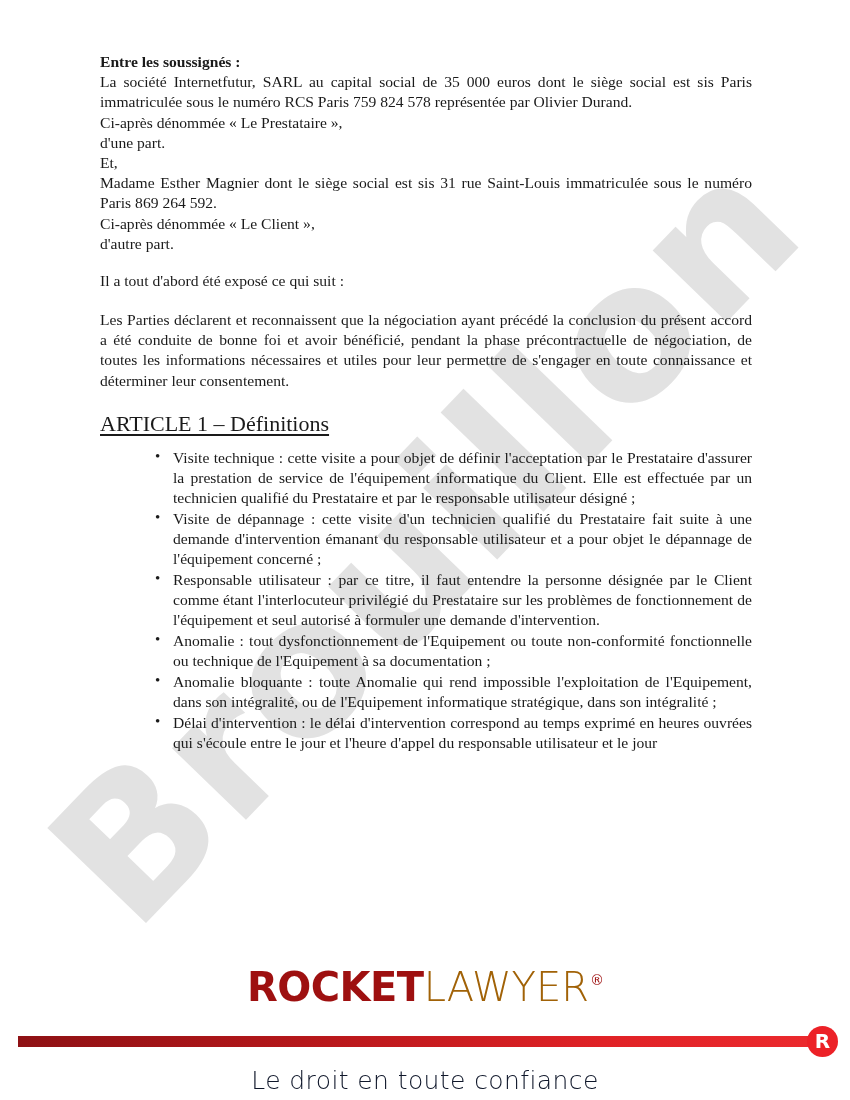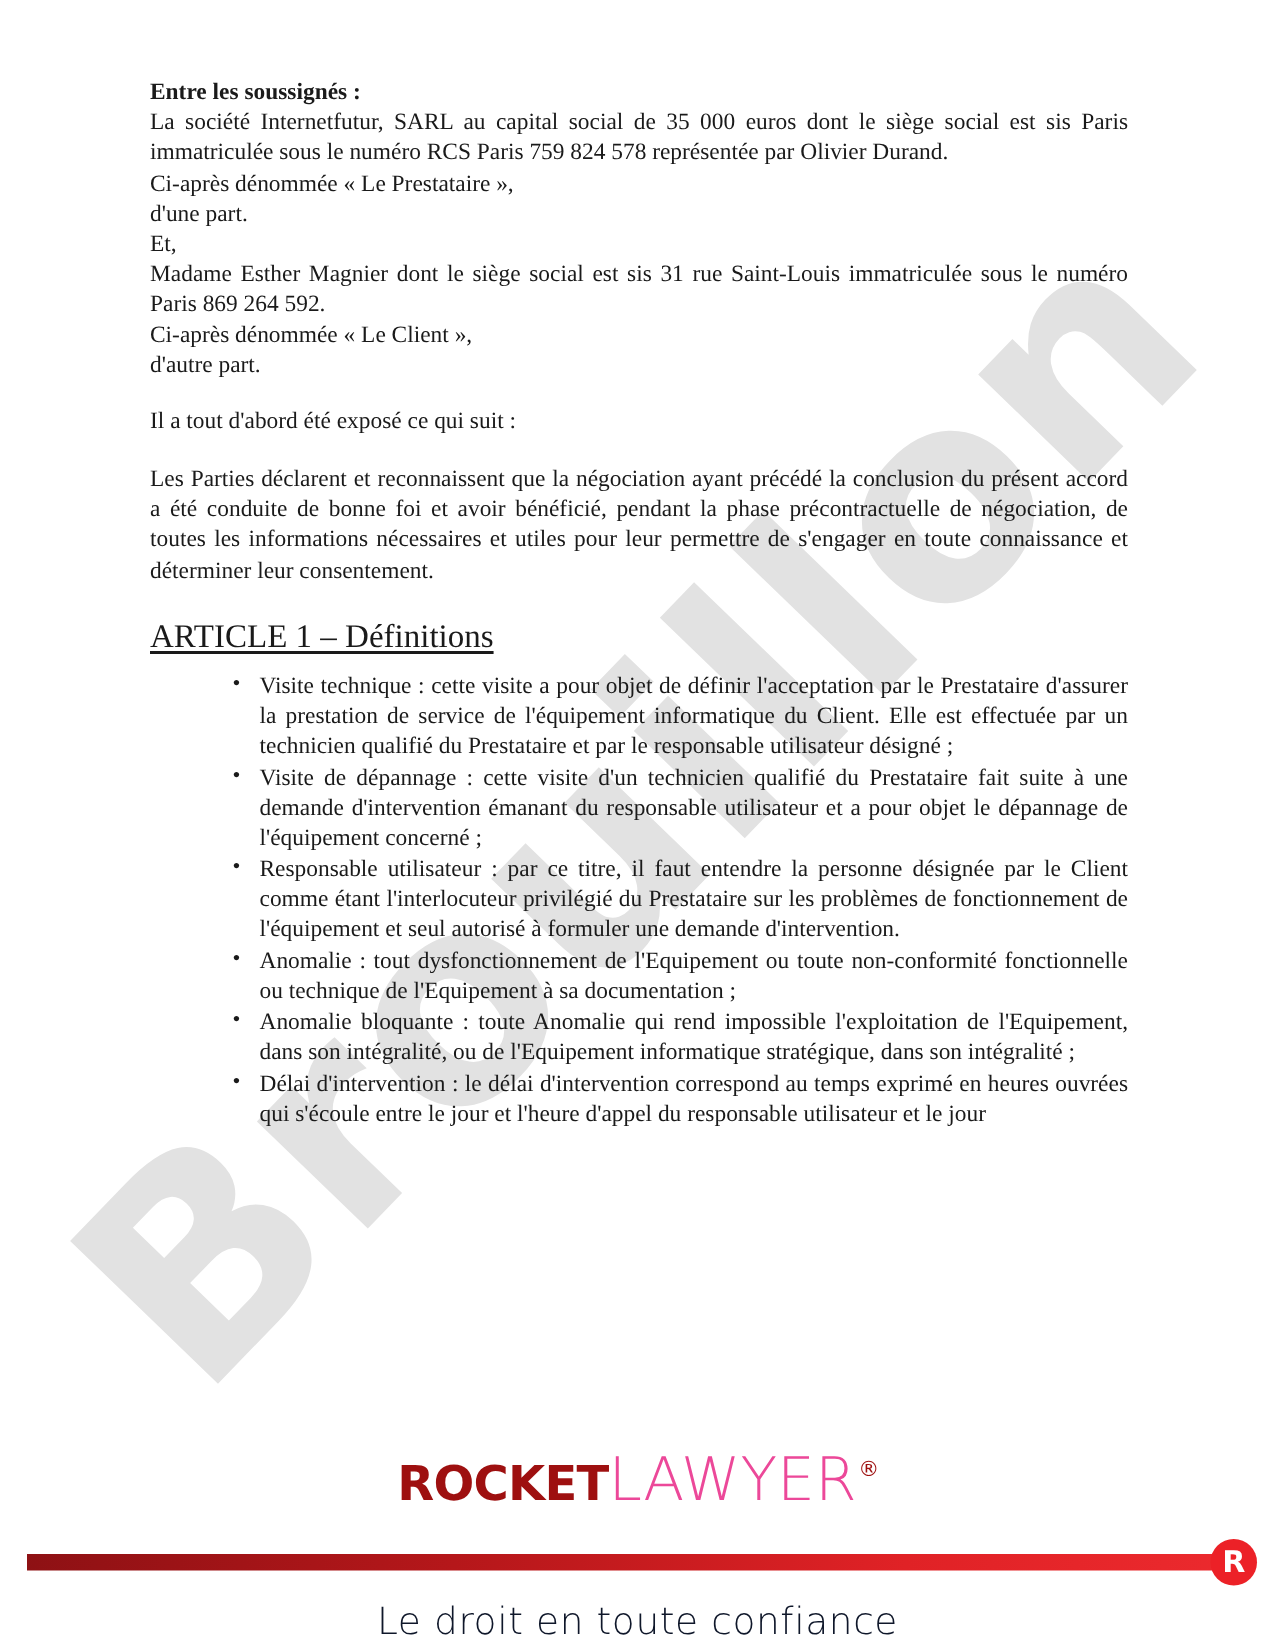--- a/index.html
+++ b/index.html
@@ -142,30 +142,30 @@
   .logo-row {
     display: flex;
     align-items: baseline;
     justify-content: center;
     height: 60px;
     padding-top: 2px;
   }
   .logo-rocket {
     font-family: "DejaVu Sans", sans-serif;
     font-weight: 700;
-    font-size: 32px;
+    font-size: 40px;
     letter-spacing: -0.5px;
     color: #9E1010;
   }
   .logo-lawyer {
     font-family: "DejaVu Sans", sans-serif;
     font-weight: 300;
     font-size: 40px;
     letter-spacing: 0px;
-    color: #ec4899;
+    color: #a16207;
   }
   .logo-reg {
     font-family: "DejaVu Sans", sans-serif;
     font-size: 14px;
     color: #9E1010;
     position: relative;
     top: -16px;
     left: 1px;
   }
 

